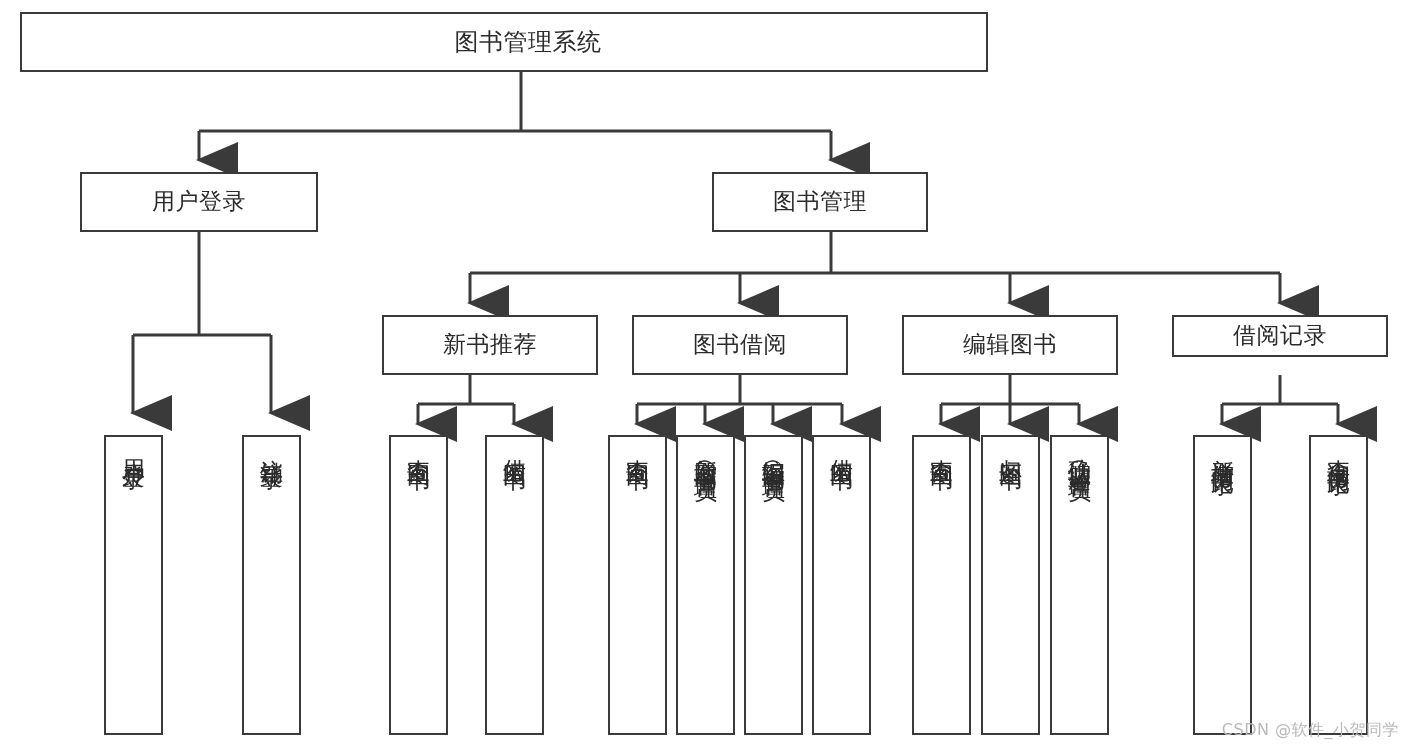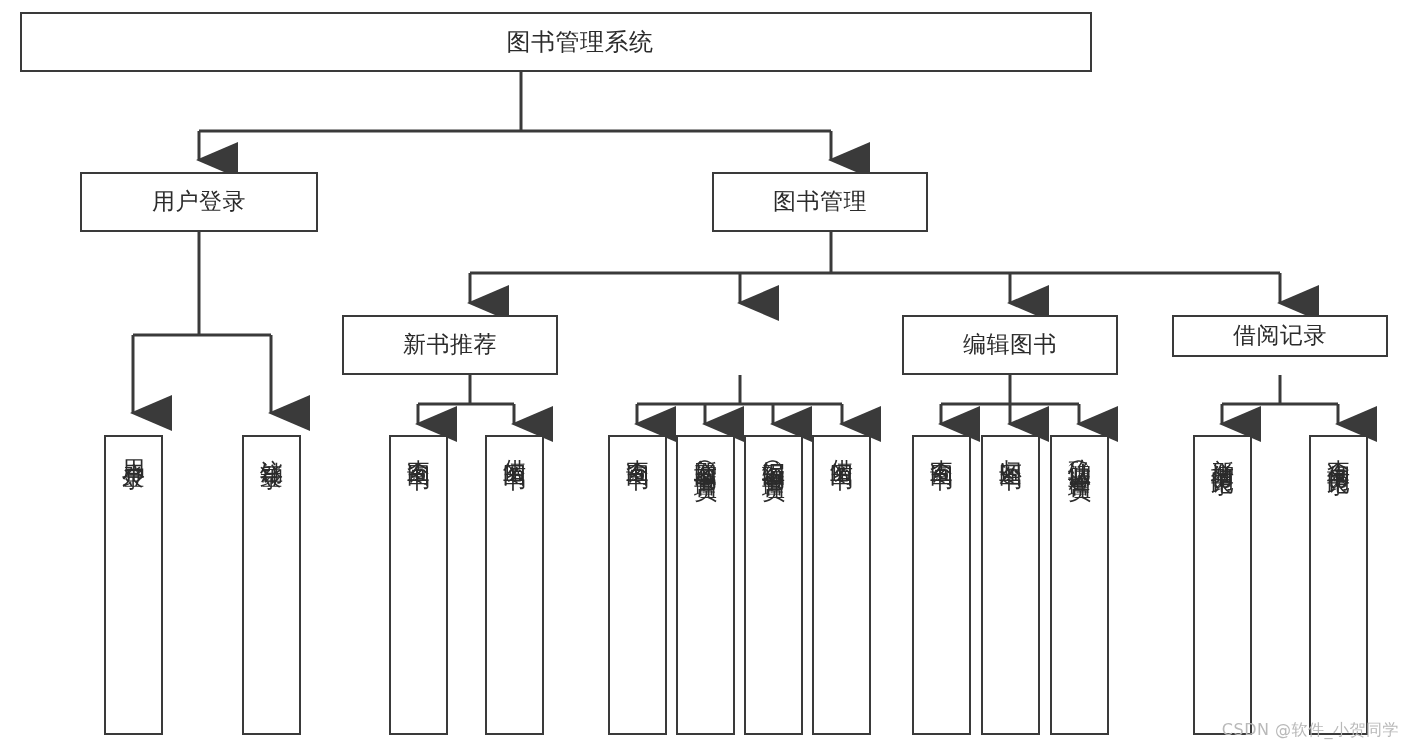--- a/index.html
+++ b/index.html
@@ -123,33 +123,36 @@
       <path d="M1010,404 L1010,424" marker-end="url(#arrow)"></path>
       <path d="M1079,404 L1079,424" marker-end="url(#arrow)"></path>
 
       <path d="M1280,375 L1280,404"></path>
       <path d="M1222,404 L1338,404"></path>
       <path d="M1222,404 L1222,424" marker-end="url(#arrow)"></path>
       <path d="M1338,404 L1338,424" marker-end="url(#arrow)"></path>
     </g>
   </svg>
 
-  <div class="node node-h" id="node-root" style="left:20px; top:12px; width:1072px; height:60px;padding-left:48px;">
+  <div class="node node-h" id="node-root" style="left:20px; top:12px; width:968px; height:60px;padding-left:48px;">
     <span class="node-label">图书管理系统</span>
   </div>
 
   <div class="node node-h" style="left:80px; top:172px; width:238px; height:60px;">
     <span class="node-label">用户登录</span>
   </div>
   <div class="node node-h" style="left:712px; top:172px; width:216px; height:60px;">
     <span class="node-label">图书管理</span>
   </div>
 
-  <div class="node node-h" style="left:342px; top:315px; width:216px; height:60px;">
+  <div class="node node-h" style="left:382px; top:315px; width:216px; height:60px;">
     <span class="node-label">新书推荐</span>
+  </div>
+  <div class="node node-h" style="left:632px; top:315px; width:216px; height:60px;">
+    <span class="node-label">图书借阅</span>
   </div>
   <div class="node node-h" style="left:902px; top:315px; width:216px; height:60px;">
     <span class="node-label">编辑图书</span>
   </div>
   <div class="node node-h" style="left:1172px; top:315px; width:216px; height:42px;">
     <span class="node-label">借阅记录</span>
   </div>
 
   <div class="node node-v" style="left:104px; top:435px; width:59px; height:300px;">
     <span class="node-label">用户登录</span>

